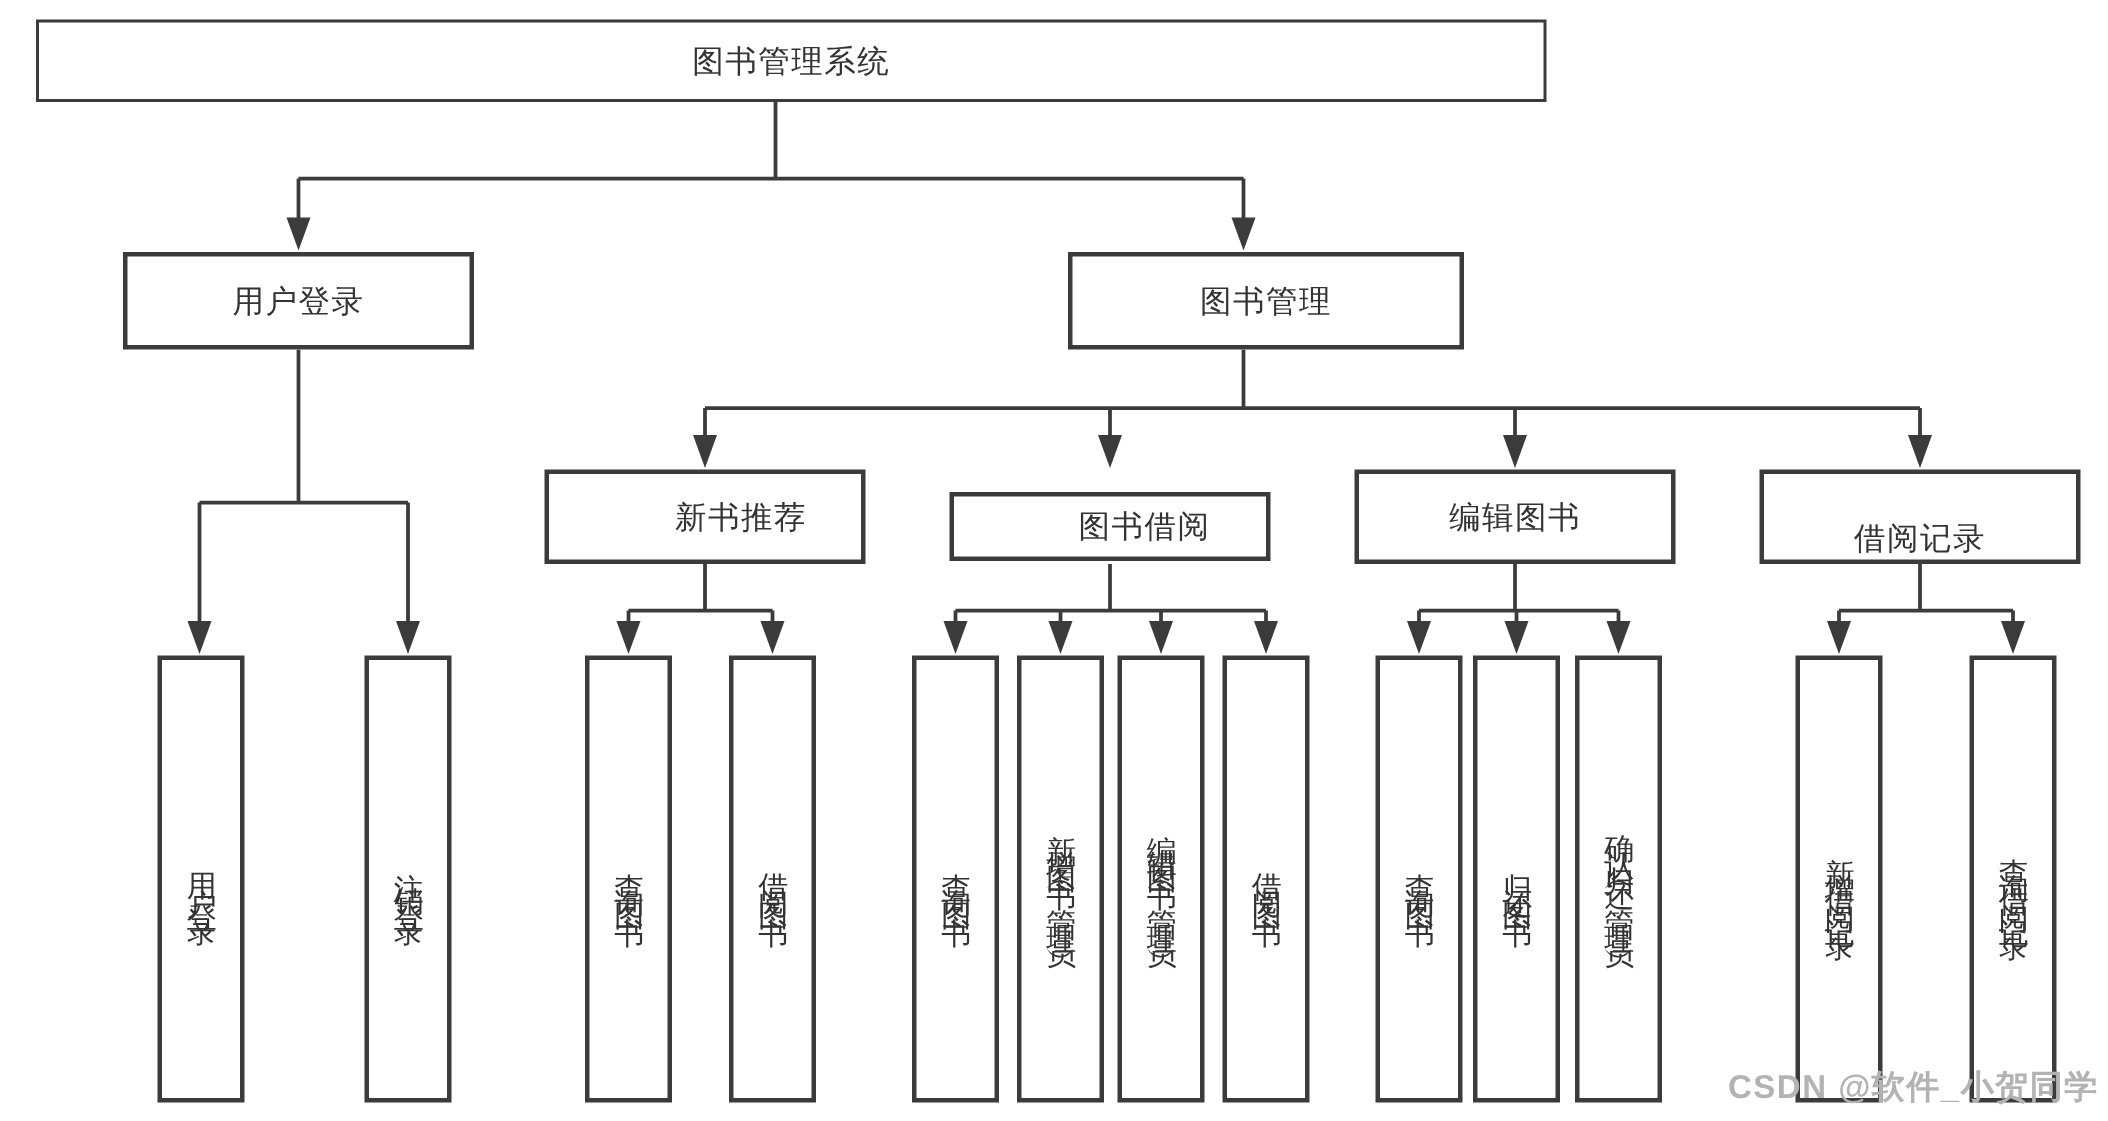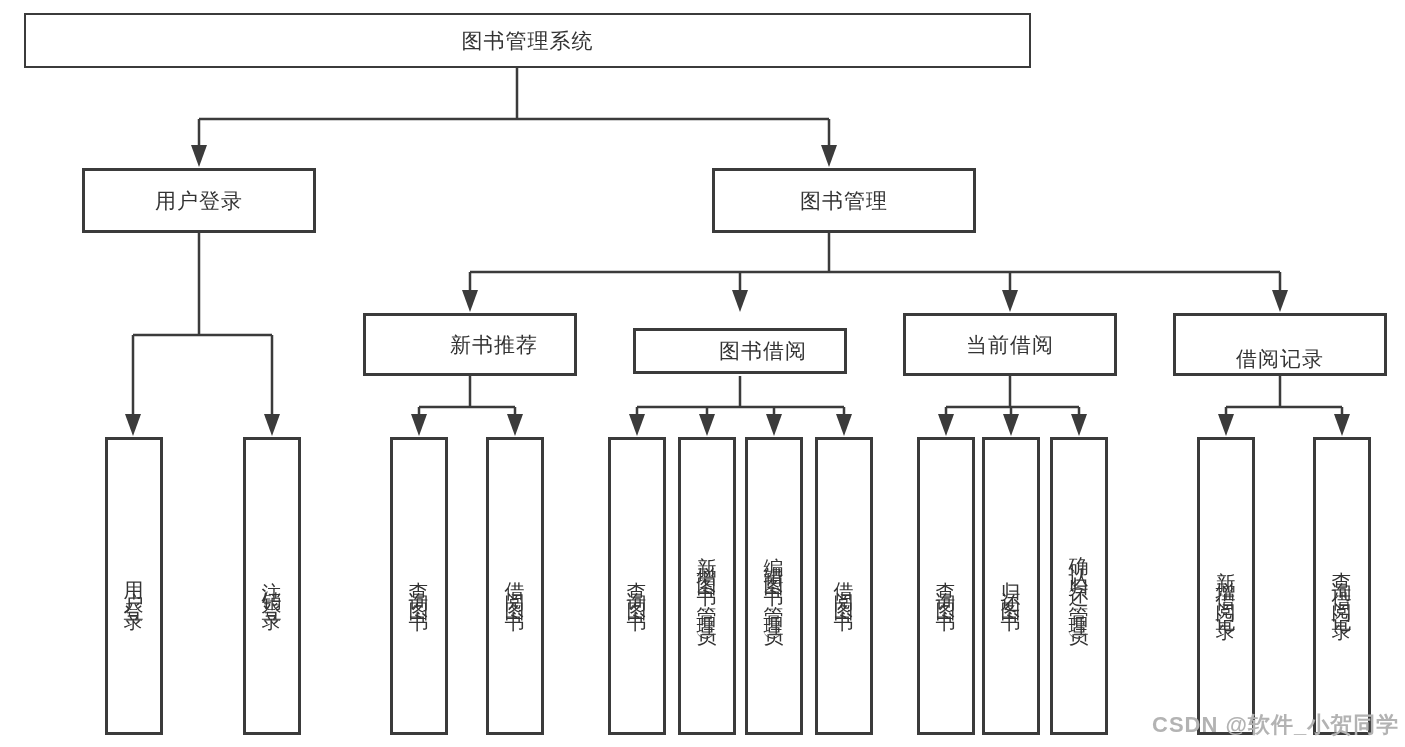--- a/index.html
+++ b/index.html
@@ -131,21 +131,21 @@
     <span>图书管理</span>
   </div>
 
   <div class="hbox" style="left:363px; top:313px; width:214px; height:63px;padding-left:48px;">
     <span>新书推荐</span>
   </div>
   <div class="hbox" style="left:633px; top:328px; width:214px; height:46px;padding-left:46px;">
     <span>图书借阅</span>
   </div>
   <div class="hbox" style="left:903px; top:313px; width:214px; height:63px;">
-    <span>当前借阅</span>
+    <span>编辑图书</span>
   </div>
   <div class="hbox" style="left:1173px; top:313px; width:214px; height:63px;align-items:flex-end;">
     <span>借阅记录</span>
   </div>
 
   <div class="vbox" style="left:105px;">
     <span>用户登录</span>
   </div>
   <div class="vbox" style="left:243px;">
     <span>注销登录</span>

